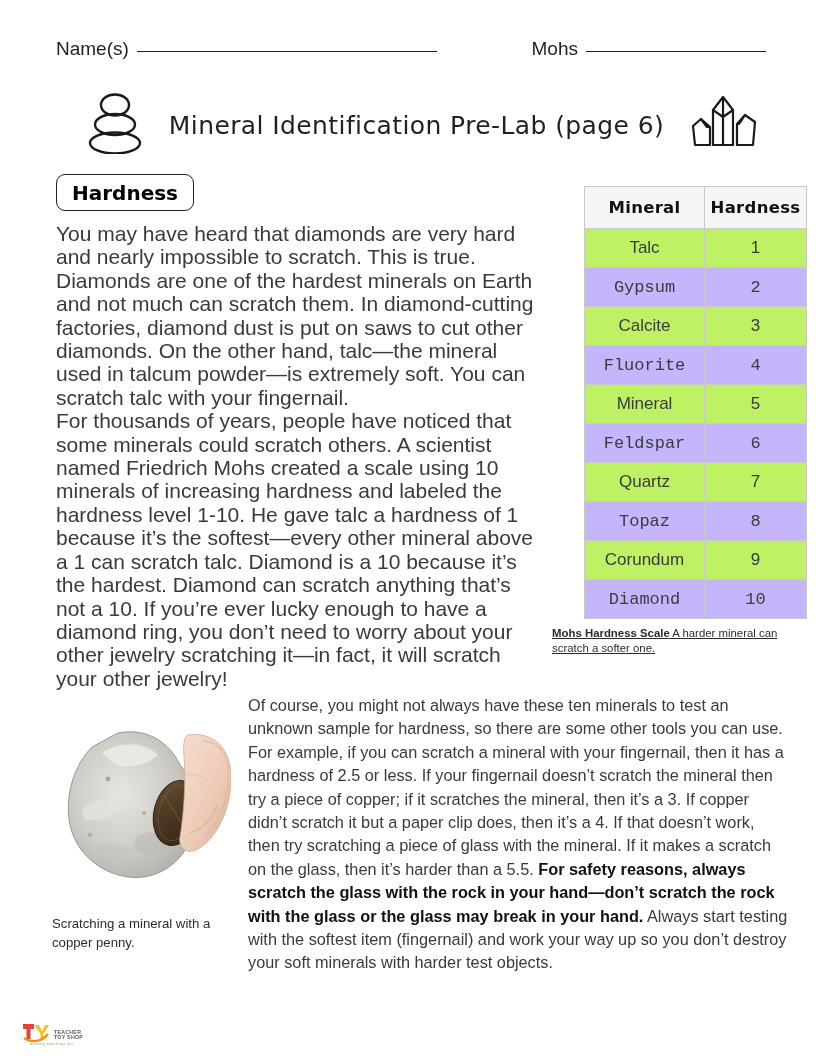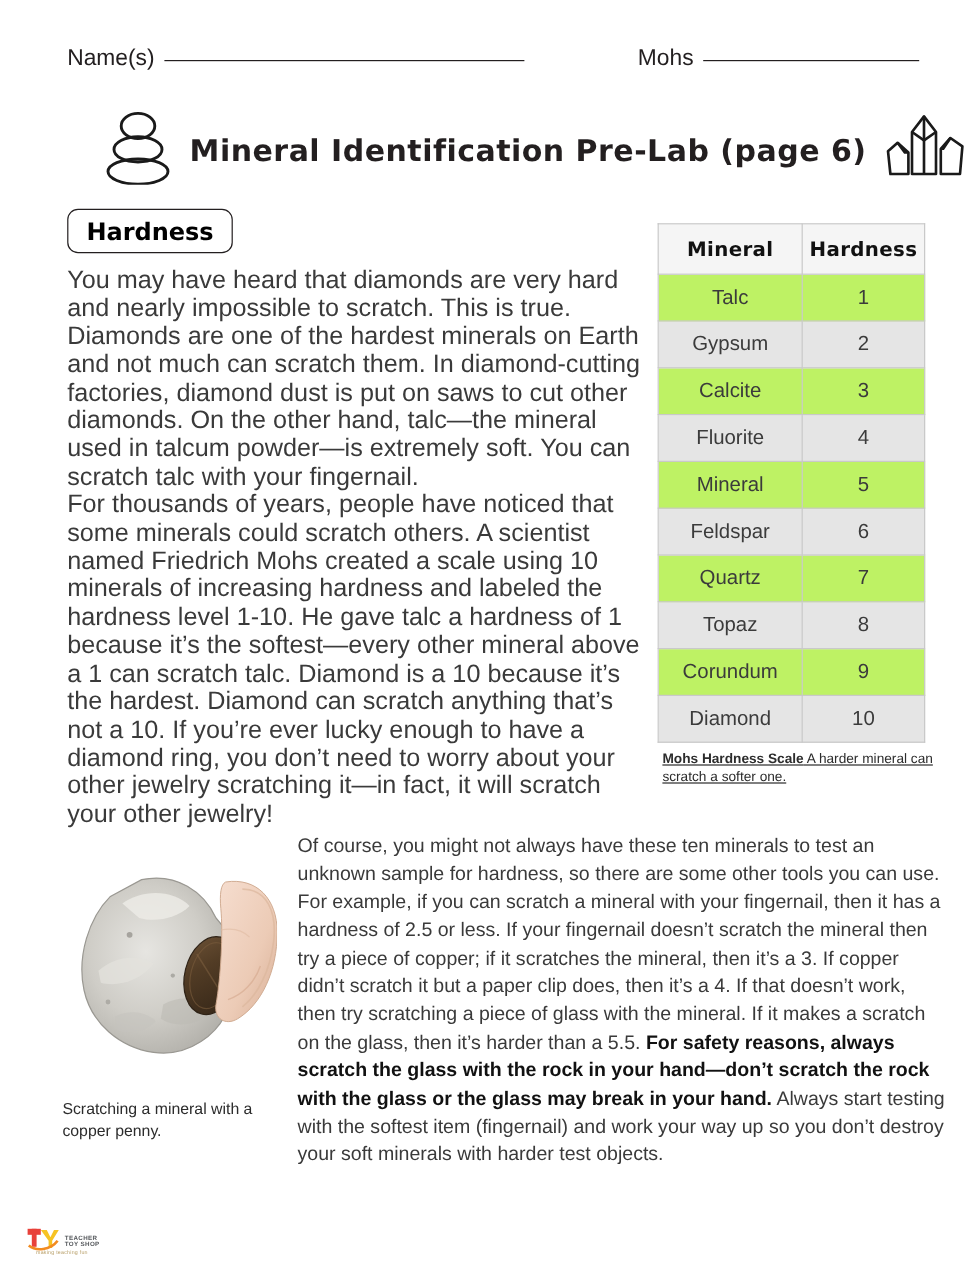--- a/index.html
+++ b/index.html
@@ -41,21 +41,20 @@
   
   .titlerow {
     position: absolute;
     left: 84px;
     top: 92px;
     width: 675px;
     height: 66px;
     display: flex;
     align-items: center;
     gap: 12px;
-    font-weight: bold;
   }
   .title-text {
     font-family: "DejaVu Sans", sans-serif;
     font-size: 25px;
     letter-spacing: 0.4px;
     color: #231f20;
     white-space: nowrap;
     flex: 1 1 auto;
     text-align: center;
   }
@@ -100,20 +99,21 @@
   .mohs-wrap {
     position: absolute;
     left: 548px;
     top: 186px;
     width: 222px;
   }
   table.mohs {
     border-collapse: collapse;
     width: 222px;
     table-layout: fixed;
+    margin-left: 36px;
   }
   table.mohs th, table.mohs td {
     border: 1px solid #c9c9c9;
     text-align: center;
     box-sizing: border-box;
   }
   table.mohs th {
     background: #f5f5f5;
     height: 42px;
     font-family: "DejaVu Sans", sans-serif;
@@ -122,21 +122,21 @@
     color: #111;
     letter-spacing: 0.3px;
   }
   table.mohs td {
     height: 39px;
     font-size: 17px;
     color: #3b3b3b;
     font-weight: 400;
   }
   table.mohs tr.odd td { background: #bef264; }
-  table.mohs tr.even td { background: #e5e5e5; }
+  table.mohs tr.even td { background: #c4b5fd; font-family: Liberation Mono, monospace; }
   table.mohs col.c-name { width: 120px; }
   table.mohs col.c-val  { width: 102px; }
 
   .table-caption {
     position: absolute;
     left: 552px;
     top: 626px;
     width: 230px;
     font-size: 11.4px;
     line-height: 14.5px;

